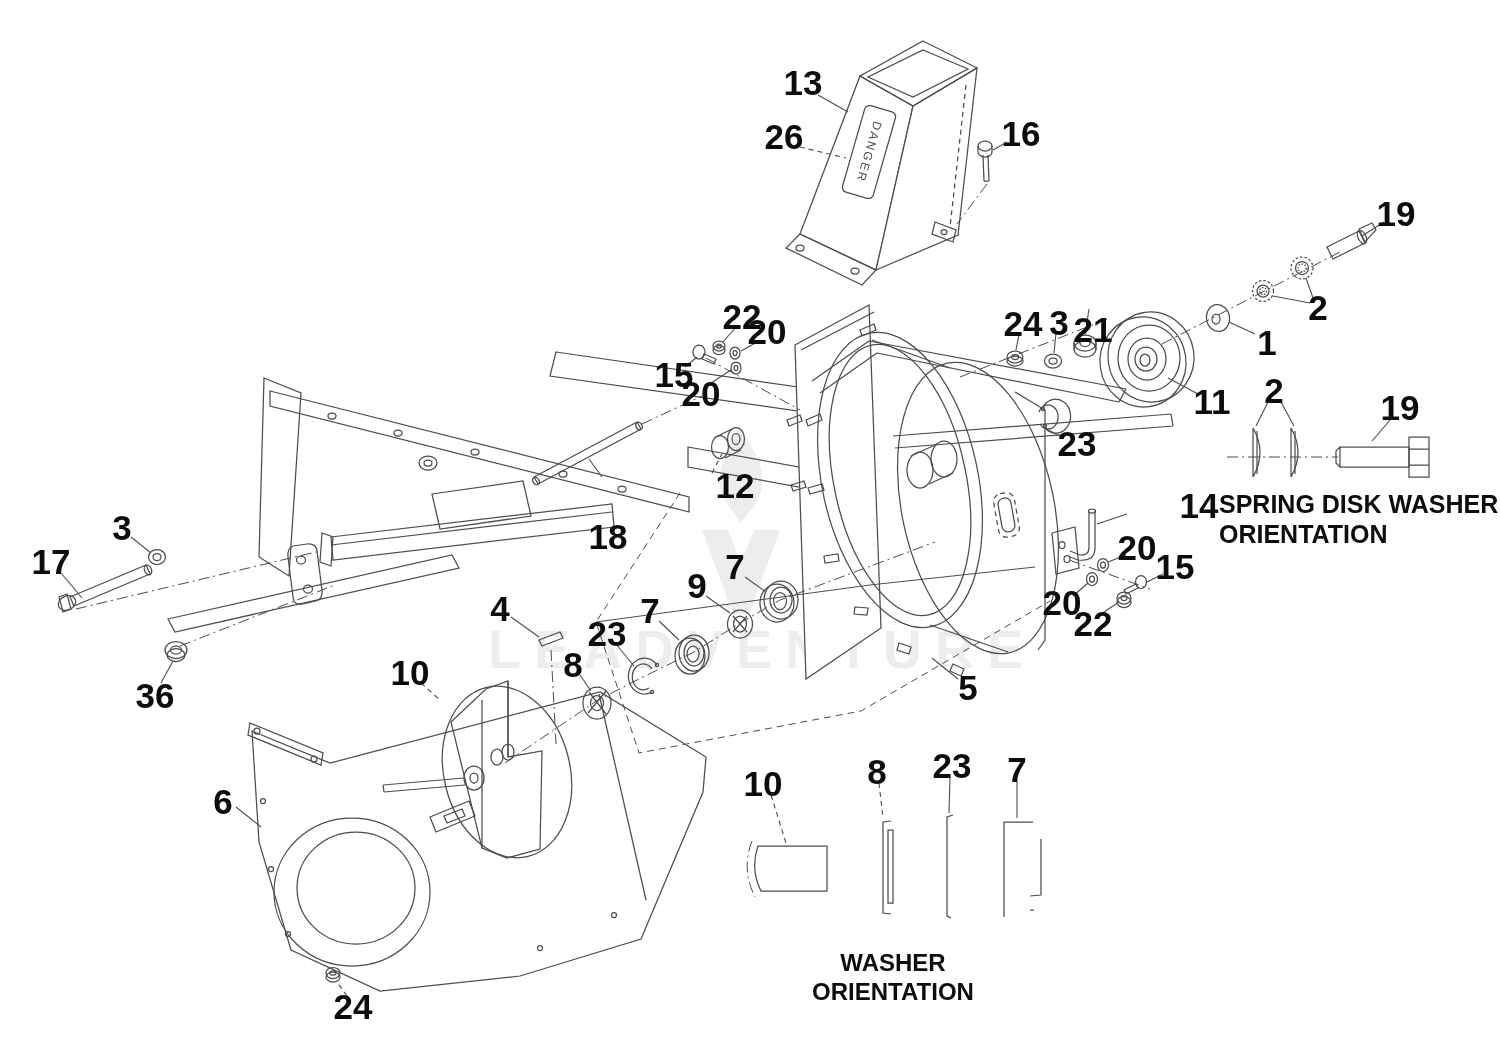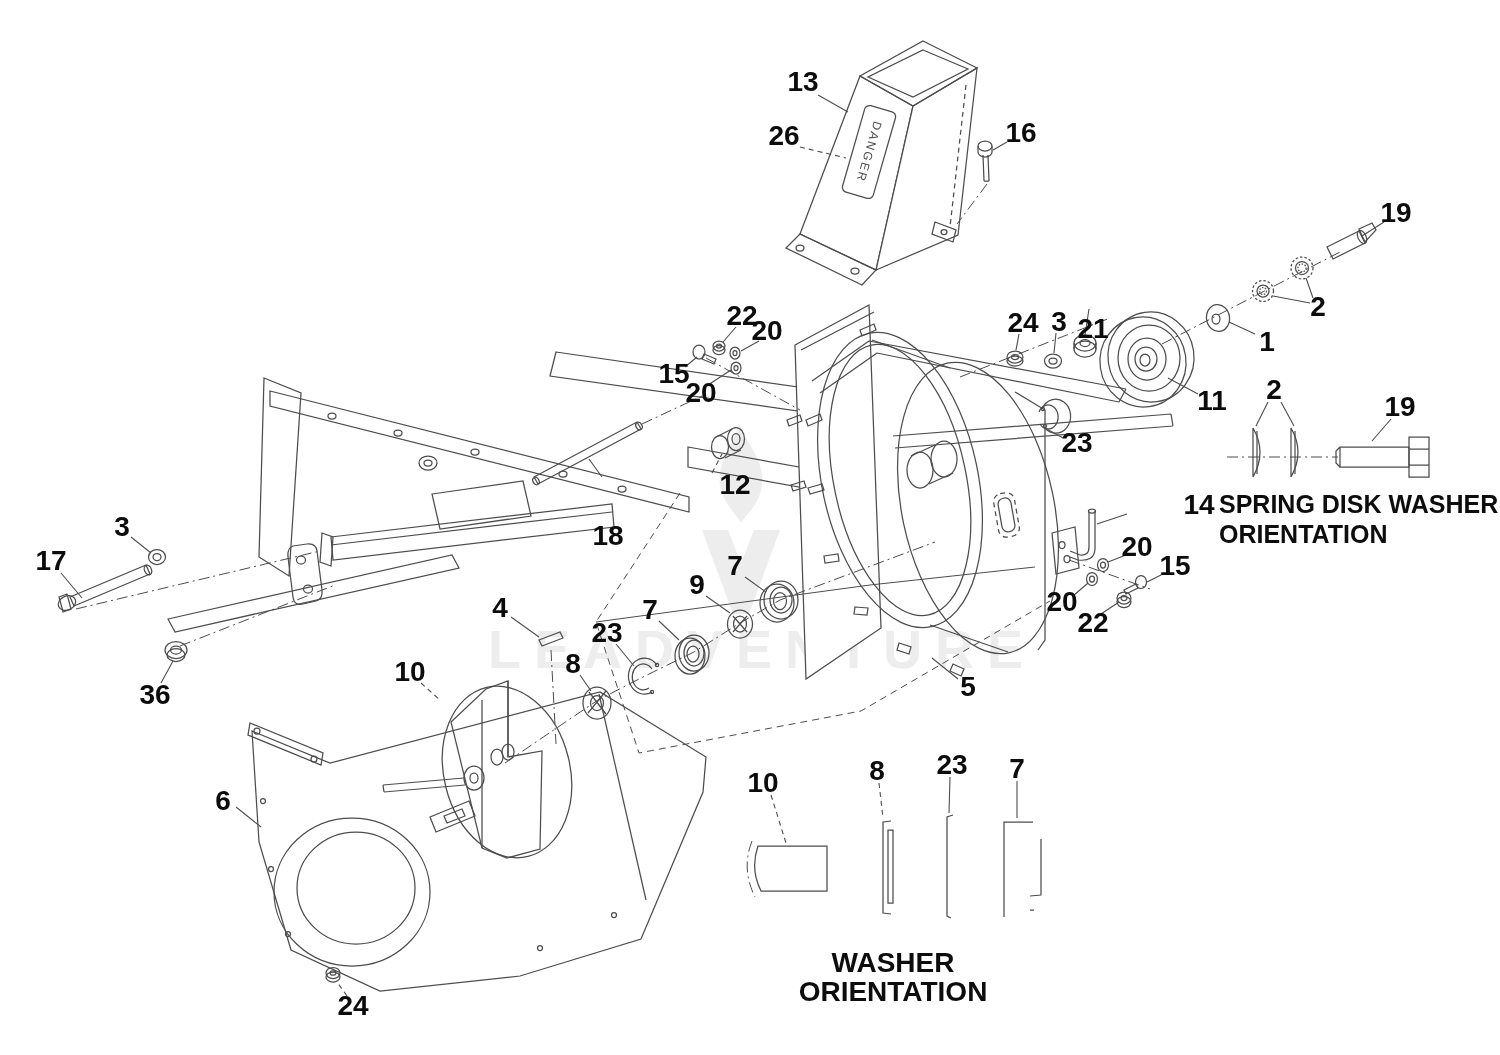--- a/index.html
+++ b/index.html
@@ -9,26 +9,26 @@
   }
   .stage svg{position:absolute;left:0;top:0;}
   .watermark-text{
     position:absolute;left:488px;top:618px;
     font-family:"Liberation Sans",sans-serif;
     font-size:54px;font-weight:bold;letter-spacing:13px;color:#ededed;
     white-space:nowrap;user-select:none;
   }
   .callout{
     position:absolute;transform:translate(-50%,-50%);
-    font-size:28px;font-weight:bold;color:#0c0c0c;line-height:1;
+    font-size:35px;font-weight:bold;color:#0c0c0c;line-height:1;
     white-space:nowrap;
   }
   .anno{position:absolute;font-weight:bold;color:#0d0d0d;}
   .anno-spring{left:1219px;top:489px;font-size:25px;line-height:30px;text-align:left;}
-  .anno-washer{left:793px;top:948px;width:200px;font-size:28px;line-height:29px;text-align:center;}
+  .anno-washer{left:793px;top:948px;width:200px;font-size:24px;line-height:29px;text-align:center;}
   .footer-credit{
     position:absolute;left:550px;top:1020px;width:400px;text-align:center;
     font-size:26px;font-weight:400;color:#1c1c1c;
   }
   .art path,.art line,.art ellipse,.art circle,.art rect,.art polyline{
     fill:none;stroke:#4d4d4d;stroke-width:1.25;vector-effect:non-scaling-stroke;
   }
   .art .wfill{fill:#ffffff;}
   .art .dash{stroke-dasharray:5 4;}
   .art .ddot{stroke-dasharray:11 4 2 4;stroke-width:1;}

